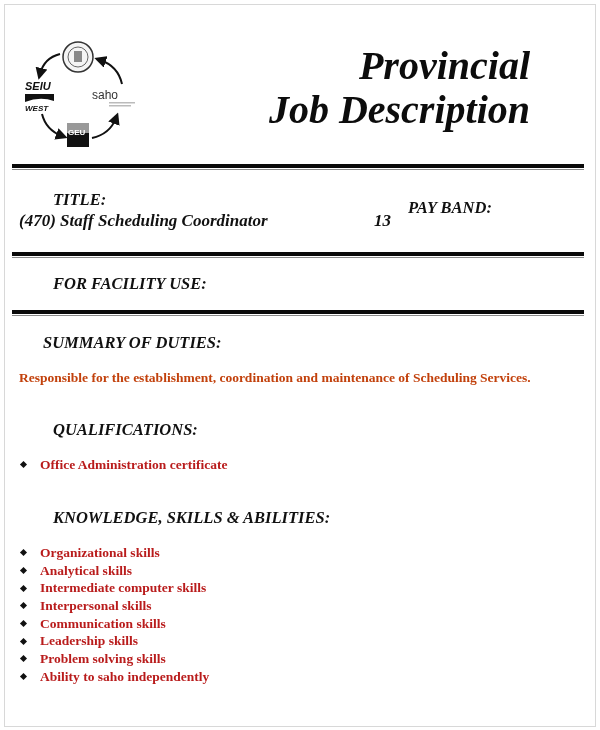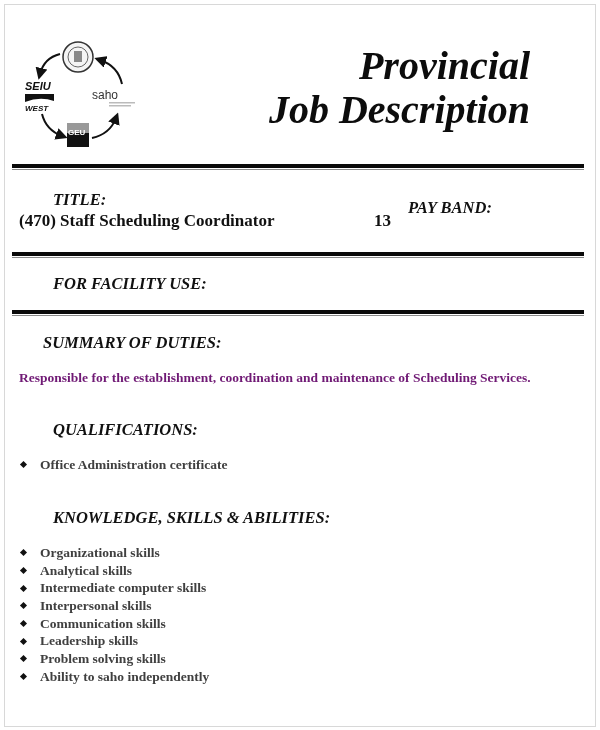--- a/index.html
+++ b/index.html
@@ -7,24 +7,24 @@
          font-family: "Liberation Serif", "DejaVu Serif", serif; color: #111; }
   .page-frame { position: absolute; left: 4px; top: 4px; width: 592px; height: 723px;
                 border: 1px solid #d8d8d8; box-sizing: border-box; }
   .logo { position: absolute; left: 22px; top: 38px; width: 118px; height: 115px; }
   .title-block { position: absolute; left: 200px; top: 44px; width: 330px; text-align: right;
                  font-style: italic; font-weight: bold; font-size: 40px; line-height: 44px; color: #0c0c0c; }
   .rule { position: absolute; left: 12px; width: 572px; height: 6px; }
   .rule .thick { height: 4px; background: #0a0a0a; }
   .rule .thin { height: 1px; margin-top: 1px; background: #8a8a8a; }
   .label { position: absolute; font-style: italic; font-weight: bold; font-size: 16.5px; color: #111; margin-left: 34px; }
-  .value { position: absolute; font-weight: bold; font-size: 17px; color: #111; }
-  .body-text { position: absolute; left: 19px; font-weight: bold; font-size: 13.5px; color: #701a75; }
+  .value { position: absolute; font-weight: bold; font-size: 17px; color: #111; font-style: italic; }
+  .body-text { position: absolute; left: 19px; font-weight: bold; font-size: 13.5px; color: #c2410c; }
   ul.bullets { position: absolute; left: 19px; margin: 0; padding: 0; list-style: none; }
-  ul.bullets li { font-weight: bold; font-size: 13.5px; line-height: 17.7px; height: 17.7px; color: #404040;
+  ul.bullets li { font-weight: bold; font-size: 13.5px; line-height: 17.7px; height: 17.7px; color: #b91c1c;
                   display: flex; align-items: center; text-align: center; }
   ul.bullets li .diamond { display: inline-block; width: 5px; height: 5px; background: #111;
                            transform: rotate(45deg); margin-left: 2px; margin-right: 14px; }
 </style>
 </head>
 <body>
 
 <div class="page-frame"></div>
 
 <div class="logo">

